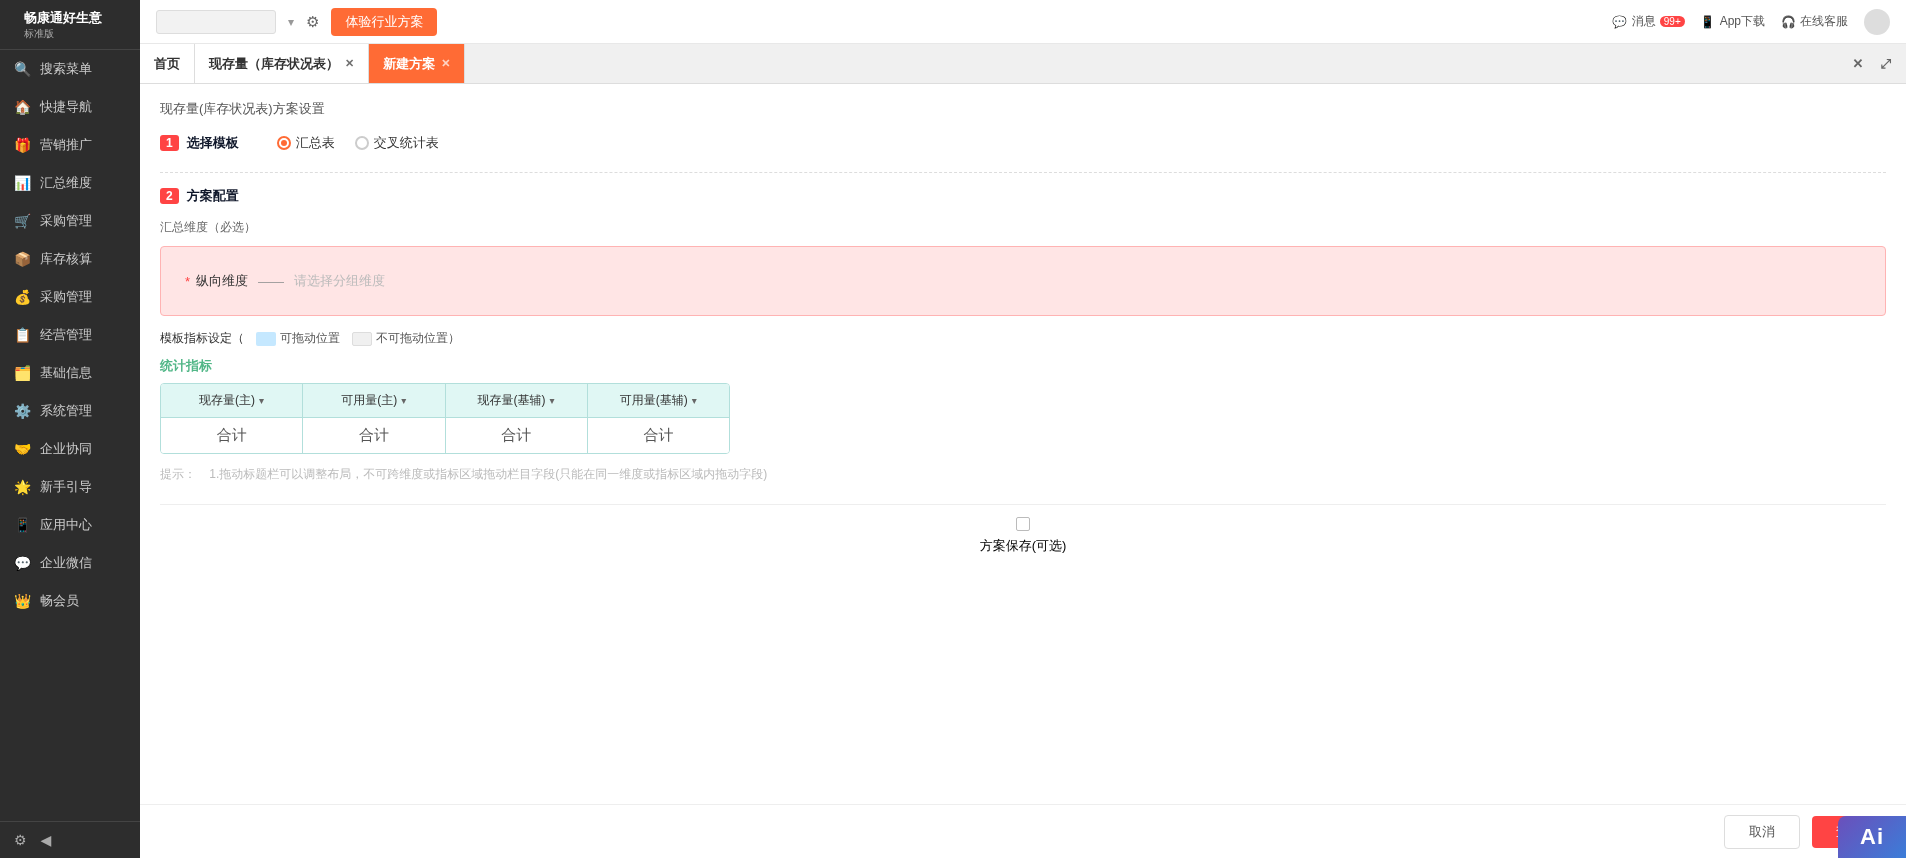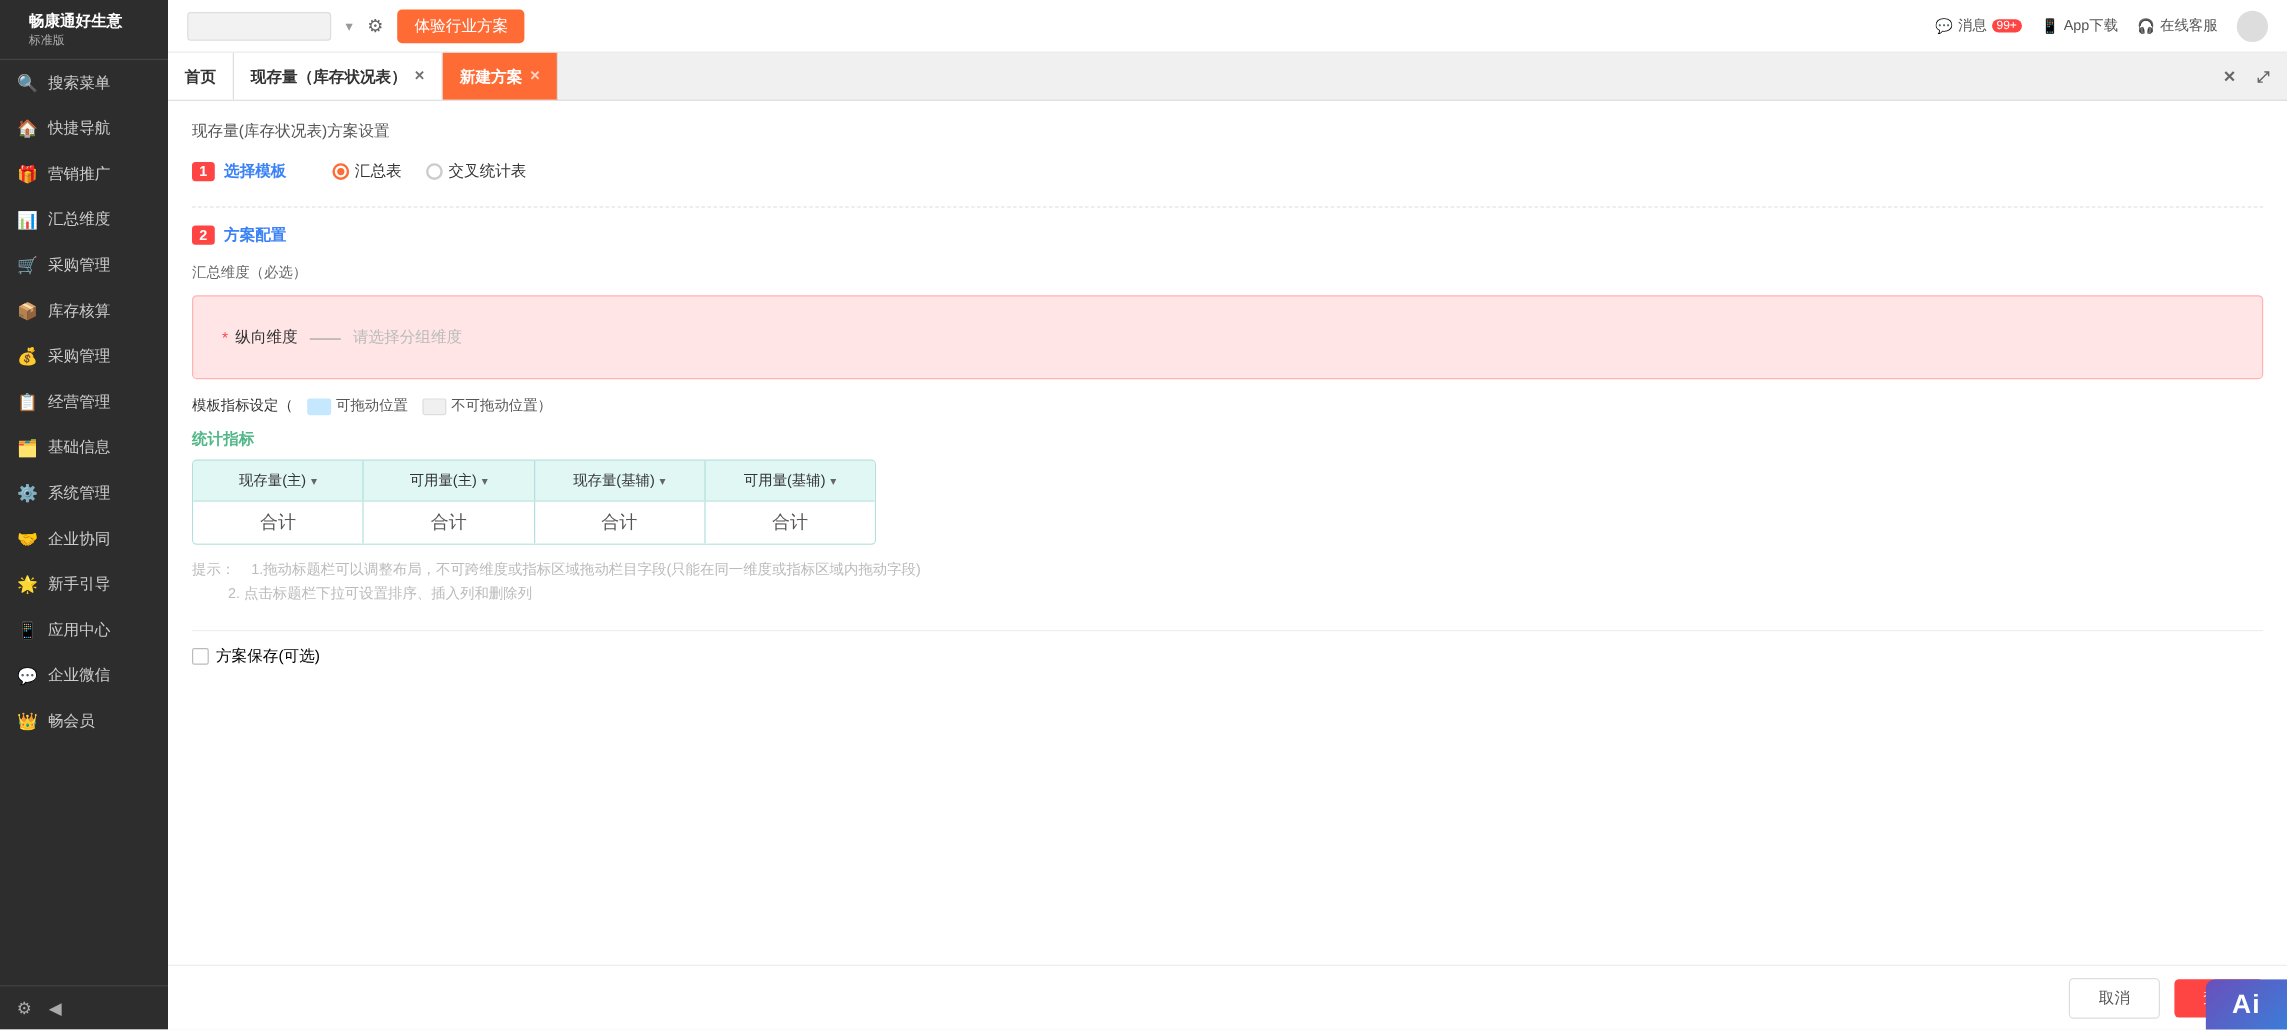--- a/index.html
+++ b/index.html
@@ -215,21 +215,21 @@
     .section-num {
       background: #ff4444;
       color: #fff;
       border-radius: 3px;
       padding: 1px 6px;
       font-size: 12px;
       font-weight: bold;
     }
     .section-title {
       font-size: 13px;
-      color: #3b82f6;
+      color: #0f172a;
       font-weight: bold;
     }
 
     
     .template-options {
       display: flex;
       align-items: center;
       gap: 20px;
       padding-left: 30px;
     }
@@ -382,20 +382,21 @@
     }
 
     
     .footer-check-row {
       display: flex;
       align-items: center;
       gap: 6px;
       padding: 12px 0;
       border-top: 1px solid #eee;
       margin-top: 10px;
+      flex-direction: column;
     }
     .checkbox-box {
       width: 14px;
       height: 14px;
       border: 1px solid #bbb;
       border-radius: 2px;
       background: #fff;
       cursor: pointer;
     }
 
@@ -644,24 +645,20 @@
           <div class="stats-cell">合计</div>
           <div class="stats-cell">合计</div>
           <div class="stats-cell">合计</div>
         </div>
       </div>
 
       <div class="tips-area">
         <div>提示：&nbsp;&nbsp;&nbsp;
           <span>1.拖动标题栏可以调整布局，不可跨维度或指标区域拖动栏目字段(只能在同一维度或指标区域内拖动字段)</span>
         </div>
-        <div>
-          &nbsp;&nbsp;&nbsp;&nbsp;&nbsp;&nbsp;&nbsp;&nbsp;
-          <span>2. 点击标题栏下拉可设置排序、插入列和删除列</span>
-        </div>
       </div>
     </div>
 
     <div class="footer-check-row">
       <div class="checkbox-box"></div>
       <span>方案保存(可选)</span>
     </div>
   </div>
 
   <div class="action-bar">

